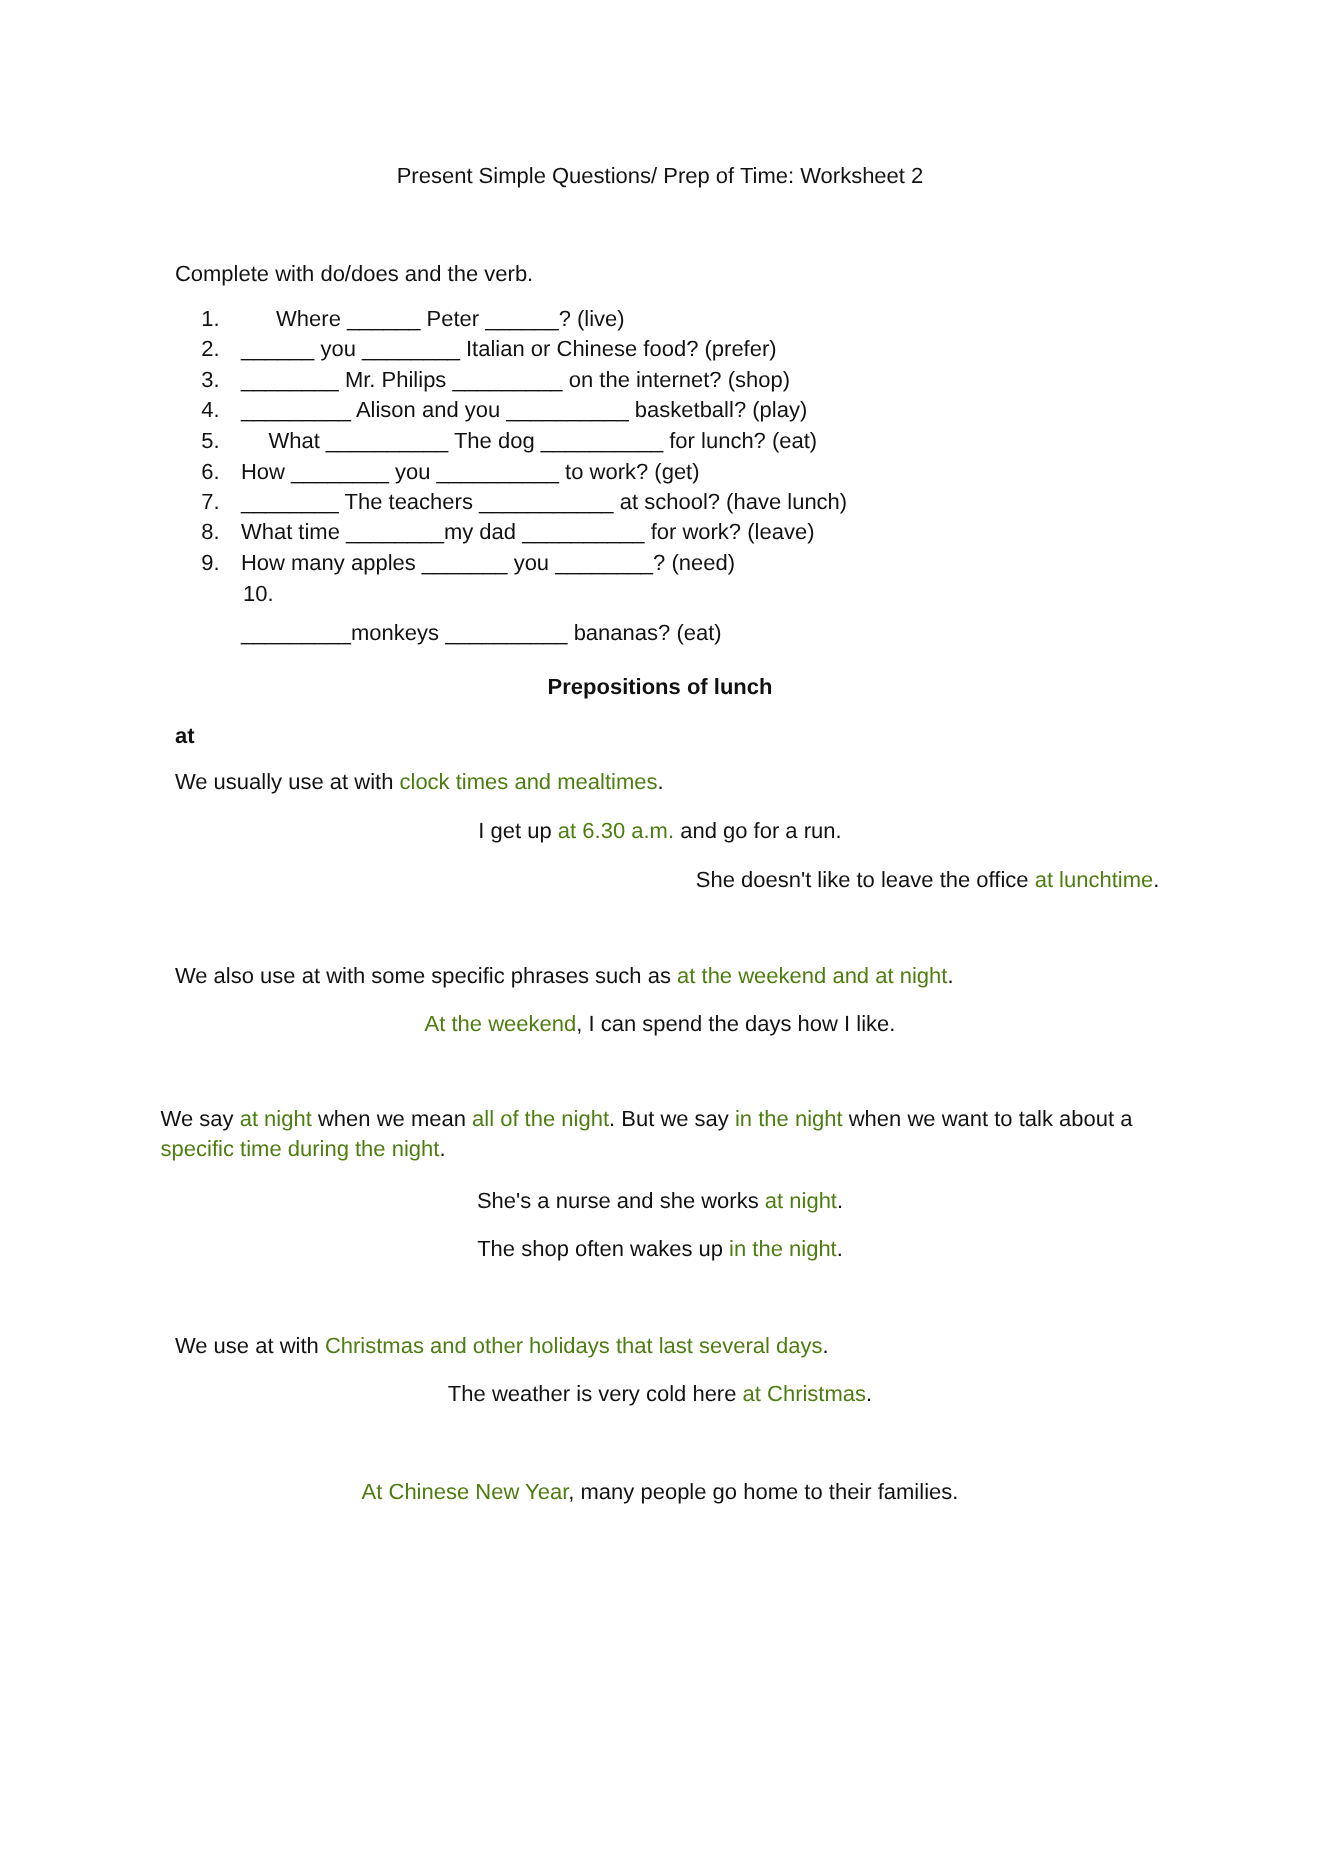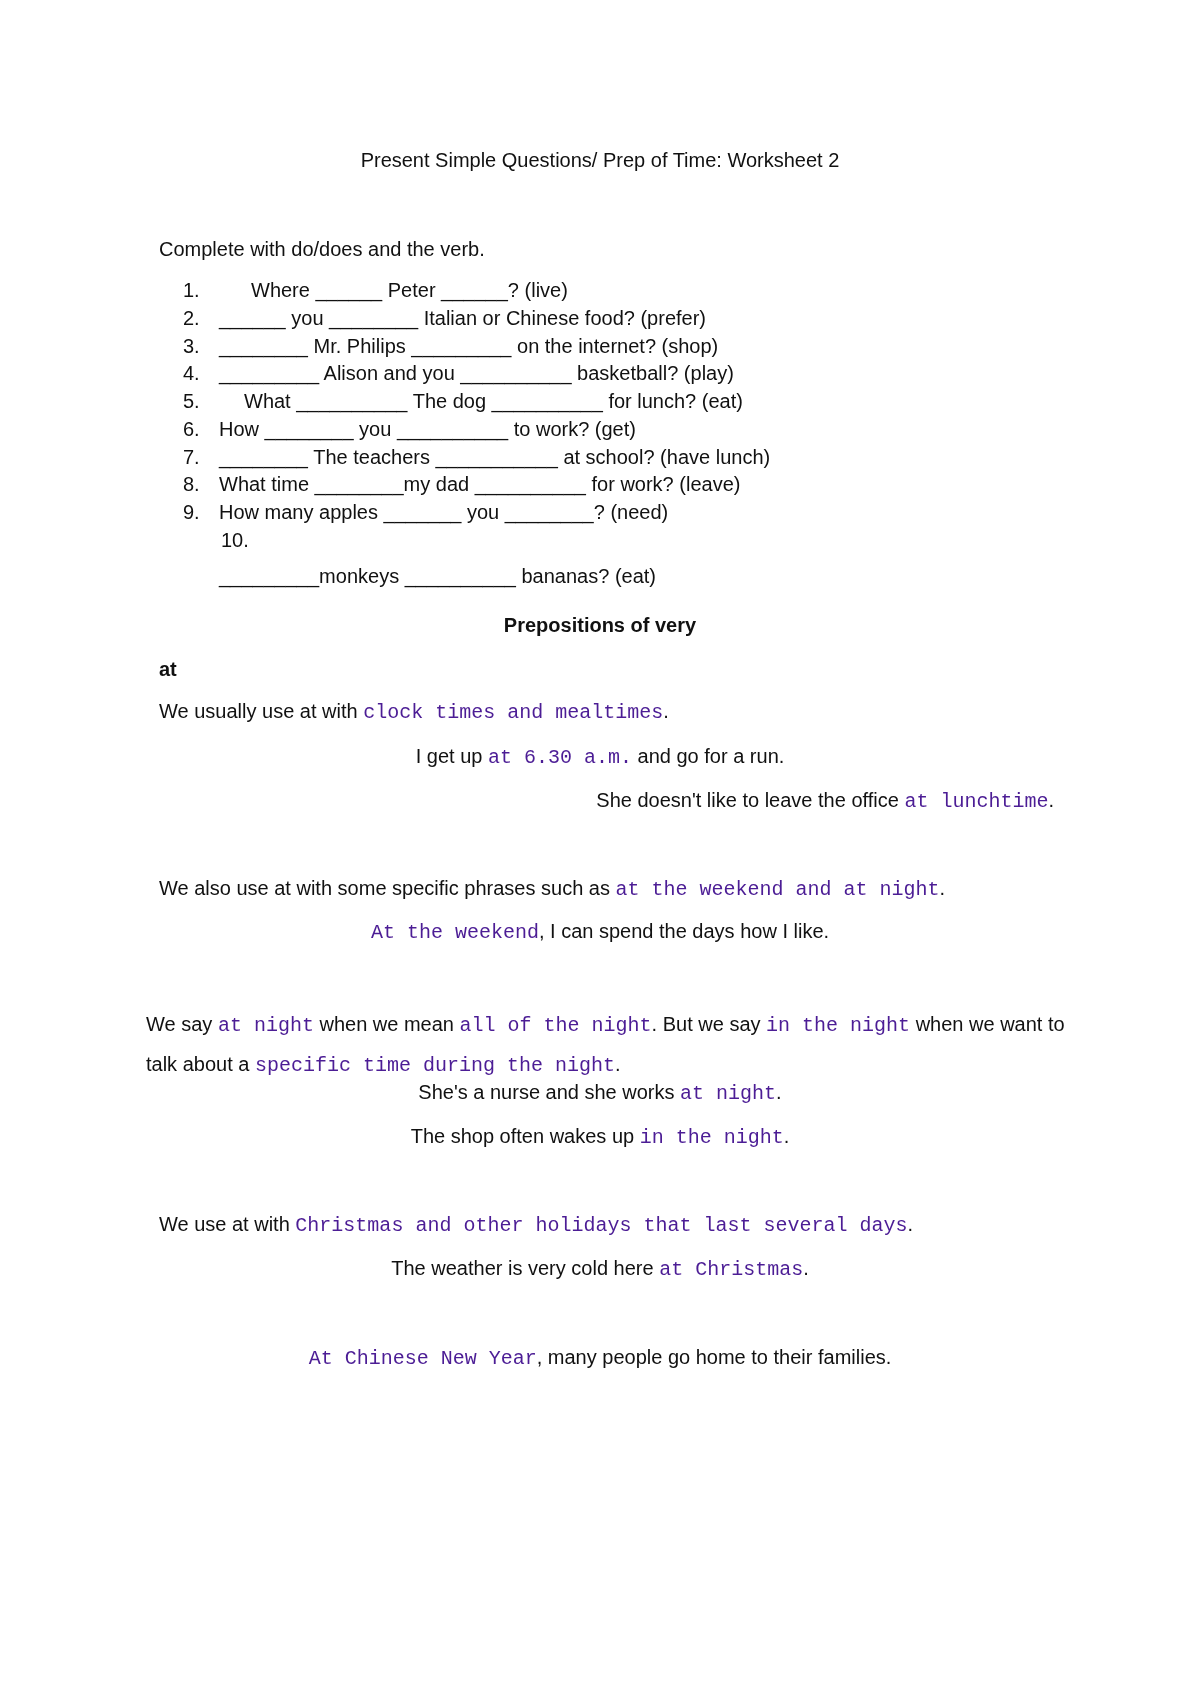--- a/index.html
+++ b/index.html
@@ -4,22 +4,22 @@
 <style>
   html, body { margin: 0; padding: 0; background: #ffffff; }
   body { width: 1200px; height: 1698px; position: relative; overflow: hidden;
          font-family: "Liberation Sans", sans-serif; color: #111111; font-size: 20px; }
   .line { position: absolute; line-height: 22px; white-space: nowrap; }
   .left { left: 159px; }
   .center { left: 146px; width: 908px; text-align: center; }
   .num { position: absolute; left: 183px; line-height: 22px; }
   .item-text { position: absolute; left: 219px; line-height: 22px; white-space: nowrap; }
   .bold { font-weight: bold; }
-  .red { color: #4c1d95; font-family: Liberation Mono, monospace; }
-  .wrap { position: absolute; left: 146px; width: 920px; line-height: 38px; white-space: normal; }
+  .red { color: #4d7c0f; }
+  .wrap { position: absolute; left: 146px; width: 920px; line-height: 27px; white-space: normal; }
 </style>
 </head>
 <body>
 
 <div class="line center" style="top:149px;">Present Simple Questions/ Prep of Time: Worksheet 2</div>
 
 <div class="line left" style="top:238px;">Complete with do/does and the verb.</div>
 
 <div>
   <div>
@@ -57,21 +57,21 @@
   <div>
     <span class="num" style="top:501px;">9.</span>
     <span class="item-text" style="top:501px;">How many apples _______ you ________? (need)</span>
   </div>
   <div>
     <span class="num" style="top:529px;left:174px;margin-left:47px;">10.</span>
     <span class="item-text" style="top:529px;margin-top:36px;">_________monkeys __________ bananas? (eat)</span>
   </div>
 </div>
 
-<div class="line center bold" style="top:614px;">Prepositions of very</div>
+<div class="line center bold" style="top:614px;">Prepositions of lunch</div>
 <div class="line left bold" style="top:658px;">at</div>
 
 <div class="line left" style="top:700px;">
   <span>We usually use at with </span><span class="red">clock times and mealtimes</span><span>.</span>
 </div>
 <div class="line center" style="top:745px;">
   <span>I get up </span><span class="red">at 6.30 a.m.</span><span> and go for a run.</span>
 </div>
 <div class="line center" style="top:789px;text-align:right;">
   <span>She doesn't like to leave the office </span><span class="red">at lunchtime</span><span>.</span>

